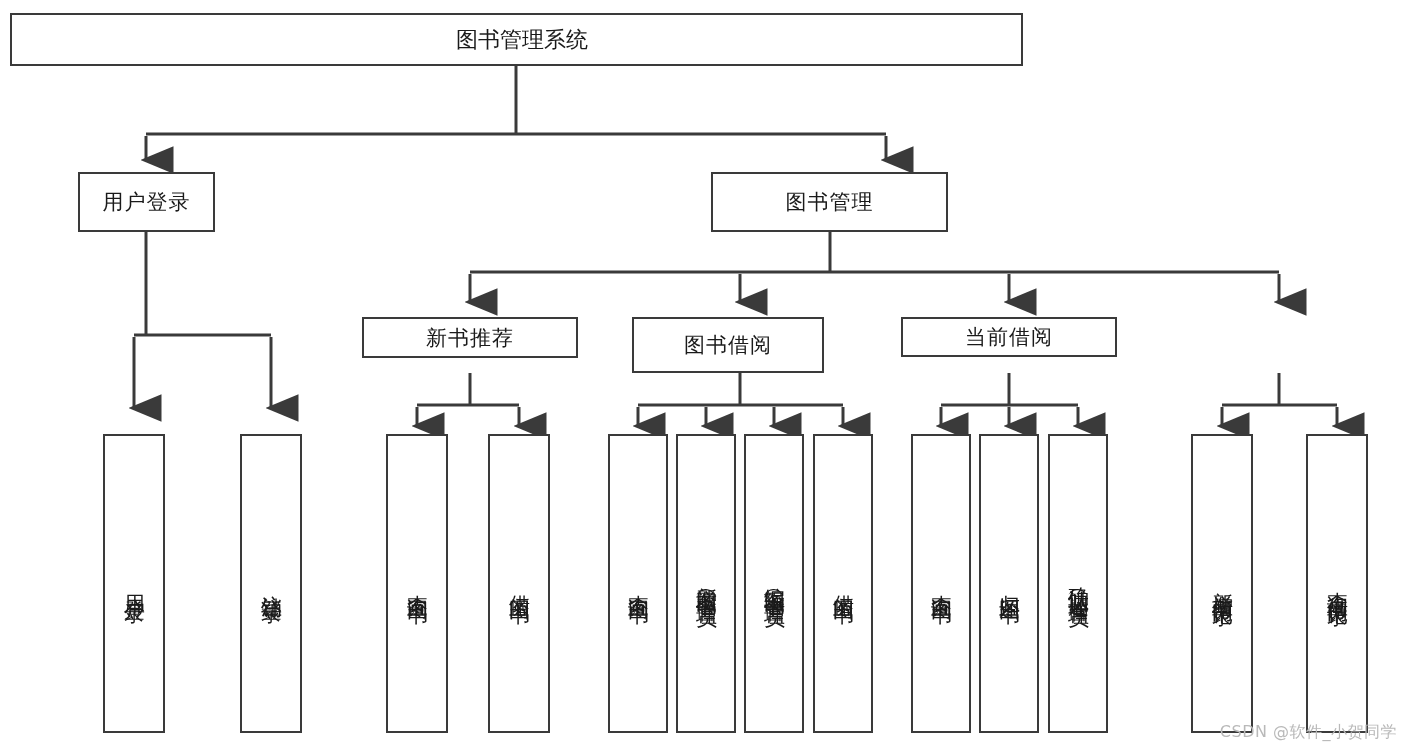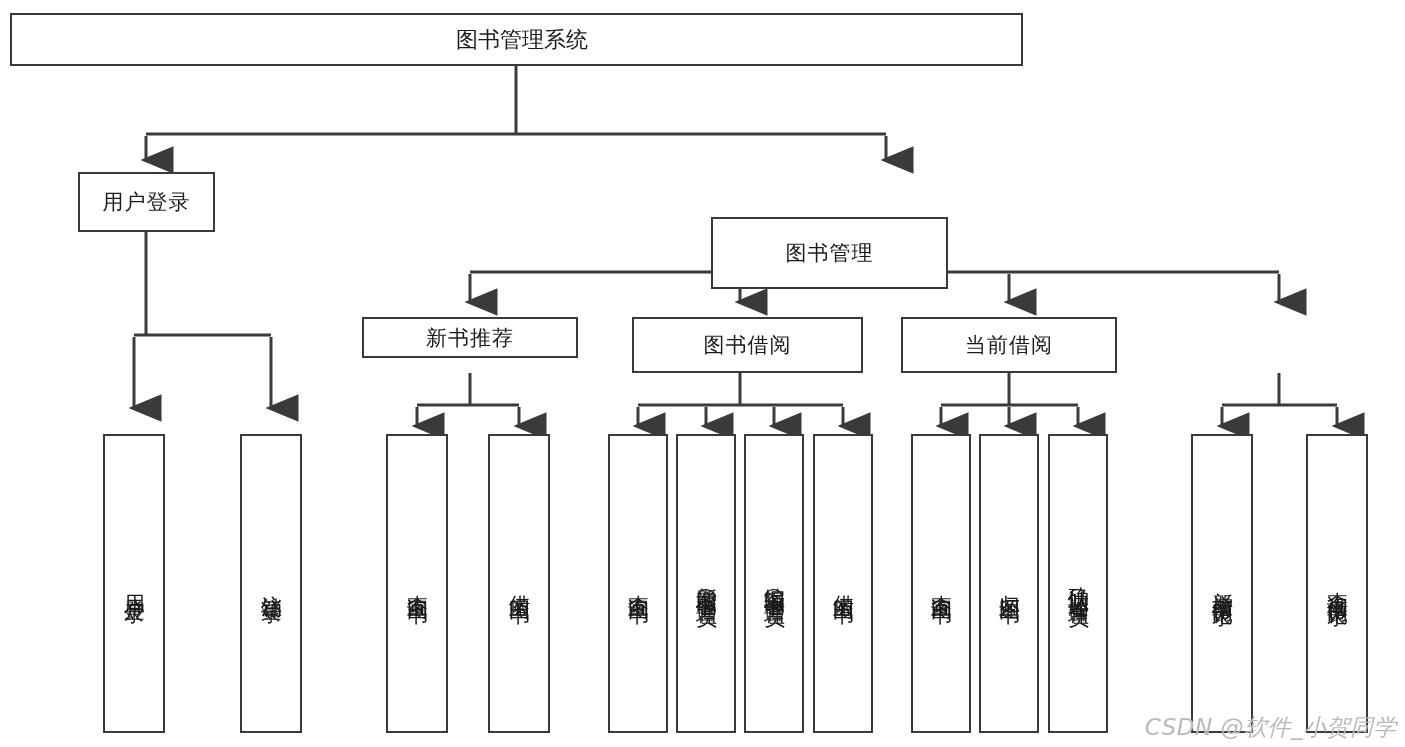--- a/index.html
+++ b/index.html
@@ -4,21 +4,21 @@
 <style>
   html,body{margin:0;padding:0;background:#ffffff;}
   body{font-family:"DejaVu Sans","Liberation Sans",sans-serif;}
   #canvas{position:relative;width:1405px;height:747px;background:#ffffff;overflow:hidden;}
   .node{position:absolute;box-sizing:border-box;border:2px solid #3a3a3a;background:#ffffff;display:flex;align-items:center;justify-content:center;color:#1a1a1a;}
   .node.h{font-size:21px;letter-spacing:1px;}
   .node.leaf{font-size:21px;letter-spacing:1px;padding:6px 0;}
   .node.leaf .vtext{writing-mode:vertical-rl;text-orientation:upright;line-height:1.18;letter-spacing:3px;white-space:nowrap;}
   .node.root{font-size:22px;padding-left:11px;}
   svg#wires{position:absolute;left:0;top:0;width:1405px;height:747px;pointer-events:none;}
-  #watermark{position:absolute;right:8px;bottom:4px;font-size:23px;color:#b9b9b9;white-space:nowrap;letter-spacing:0.5px;font-style:italic;}
+  #watermark{position:absolute;right:8px;bottom:4px;font-size:16px;color:#b9b9b9;white-space:nowrap;letter-spacing:0.5px;}
 </style>
 </head>
 <body>
 
 <div id="canvas">
 
   <svg id="wires" xmlns="http://www.w3.org/2000/svg">
     <defs>
       <marker id="arrow" viewBox="0 0 12 12" refX="6" refY="10" markerWidth="11" markerHeight="11" orient="auto-start-reverse">
         <path d="M1 0 L11 0 L6 12 Z" fill="#3a3a3a"></path>
@@ -68,31 +68,31 @@
     </g>
   </svg>
 
   <div class="node root" style="left:10px;top:13px;width:1013px;height:53px;">
     <span>图书管理系统</span>
   </div>
 
   <div class="node h" style="left:78px;top:172px;width:137px;height:60px;">
     <span>用户登录</span>
   </div>
-  <div class="node h" style="left:711px;top:172px;width:237px;height:72px;margin-top:45px;">
+  <div class="node h" style="left:711px;top:172px;width:237px;height:60px;">
     <span>图书管理</span>
   </div>
 
   <div class="node h" style="left:362px;top:317px;width:216px;height:41px;">
     <span>新书推荐</span>
   </div>
-  <div class="node h" style="left:632px;top:317px;width:231px;height:56px;">
+  <div class="node h" style="left:632px;top:317px;width:192px;height:56px;">
     <span>图书借阅</span>
   </div>
-  <div class="node h" style="left:901px;top:317px;width:216px;height:56px;">
+  <div class="node h" style="left:901px;top:317px;width:216px;height:40px;">
     <span>当前借阅</span>
   </div>
 
   <div class="node leaf" style="left:103px;top:434px;width:62px;height:299px;">
     <span class="vtext">用户登录</span>
   </div>
   <div class="node leaf" style="left:240px;top:434px;width:62px;height:299px;">
     <span class="vtext">注销登录</span>
   </div>
 

